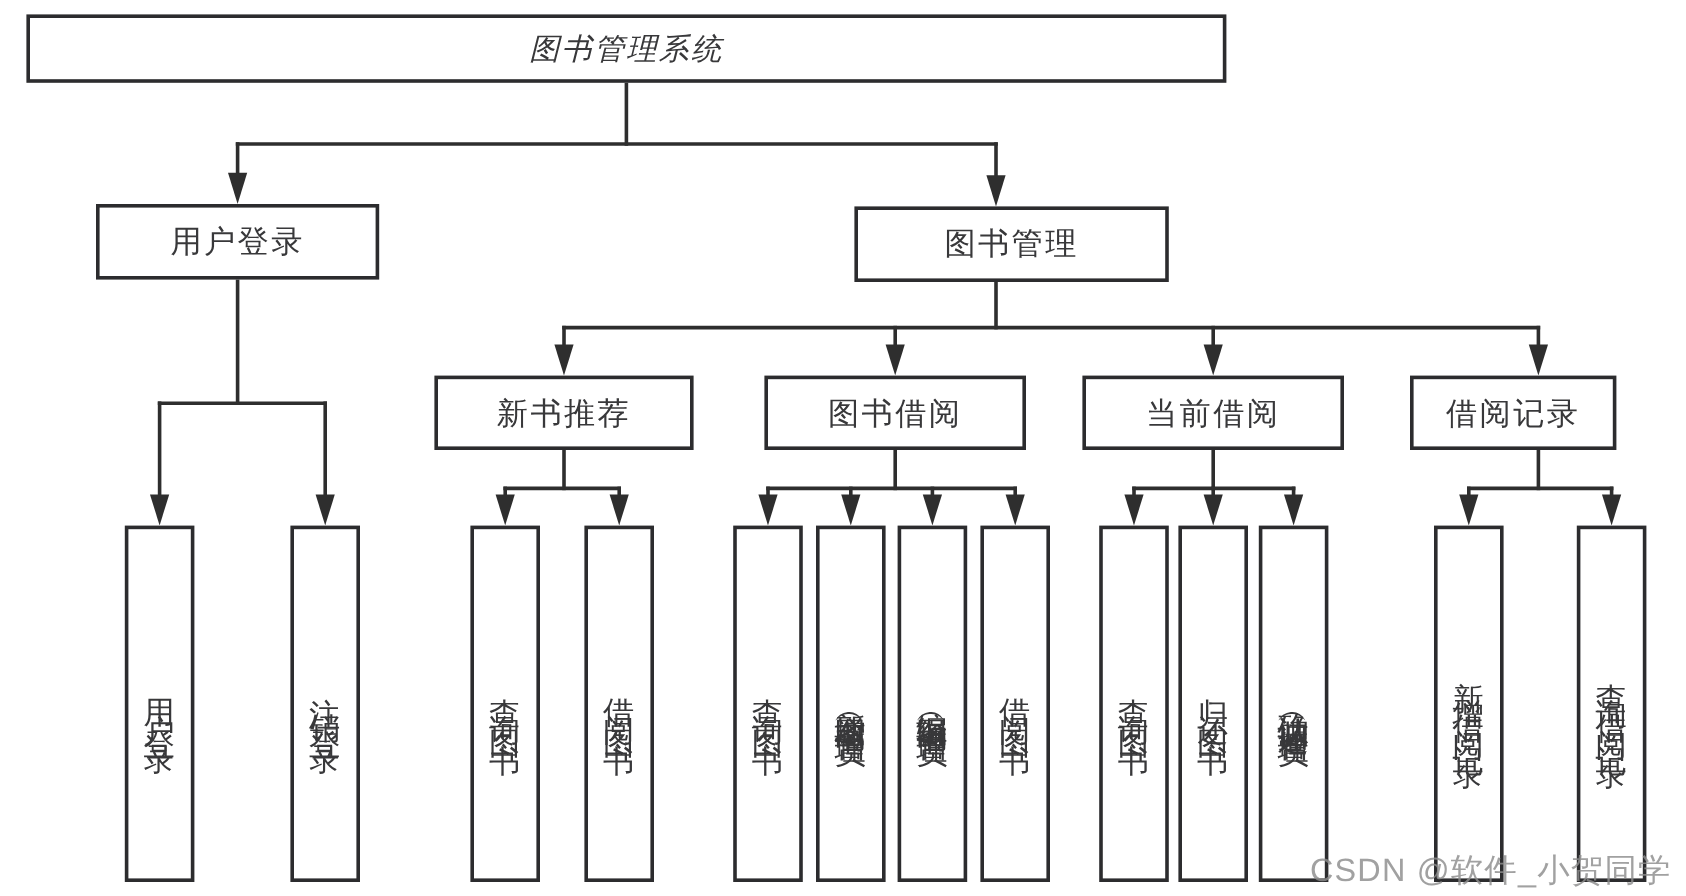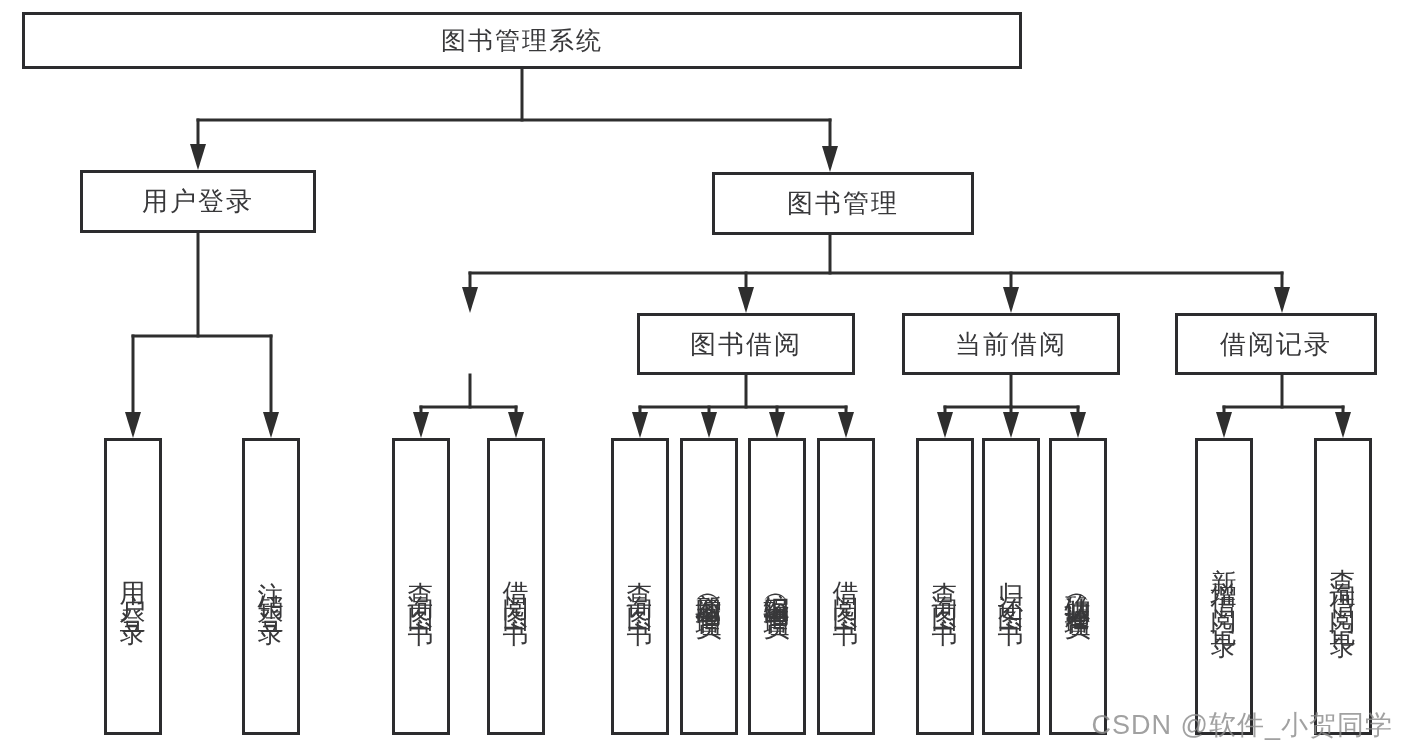--- a/index.html
+++ b/index.html
@@ -30,21 +30,21 @@
     display: flex;
     align-items: center;
     justify-content: center;
   }
   .h-label {
     color: #38383a;
     font-size: 26px;
     letter-spacing: 2px;
     white-space: nowrap;
   }
-  .root .h-label { font-size: 25px; }
+  .root .h-label { font-size: 25px; font-style: italic; }
   .leaf {
     top: 438px;
     width: 58px;
     height: 297px;
   }
   .v-label {
     writing-mode: vertical-rl;
     text-orientation: mixed;
     color: #38383a;
     font-size: 26px;
@@ -147,27 +147,30 @@
     <span class="h-label">图书管理系统</span>
   </div>
 
   <div class="box" style="left:80px;top:170px;width:236px;height:63px">
     <span class="h-label">用户登录</span>
   </div>
   <div class="box" style="left:712px;top:172px;width:262px;height:63px">
     <span class="h-label">图书管理</span>
   </div>
 
+  <div class="box" style="left:362px;top:313px;width:216px;height:62px">
+    <span class="h-label">新书推荐</span>
+  </div>
   <div class="box" style="left:637px;top:313px;width:218px;height:62px">
     <span class="h-label">图书借阅</span>
   </div>
   <div class="box" style="left:902px;top:313px;width:218px;height:62px">
     <span class="h-label">当前借阅</span>
   </div>
-  <div class="box" style="left:1175px;top:313px;width:202px;height:62px">
+  <div class="box" style="left:1175px;top:313px;width:172px;height:62px">
     <span class="h-label">借阅记录</span>
   </div>
 
   <div class="box leaf" style="left:104px">
     <span class="v-label">用户登录</span>
   </div>
   <div class="box leaf" style="left:242px">
     <span class="v-label">注销登录</span>
   </div>
 

